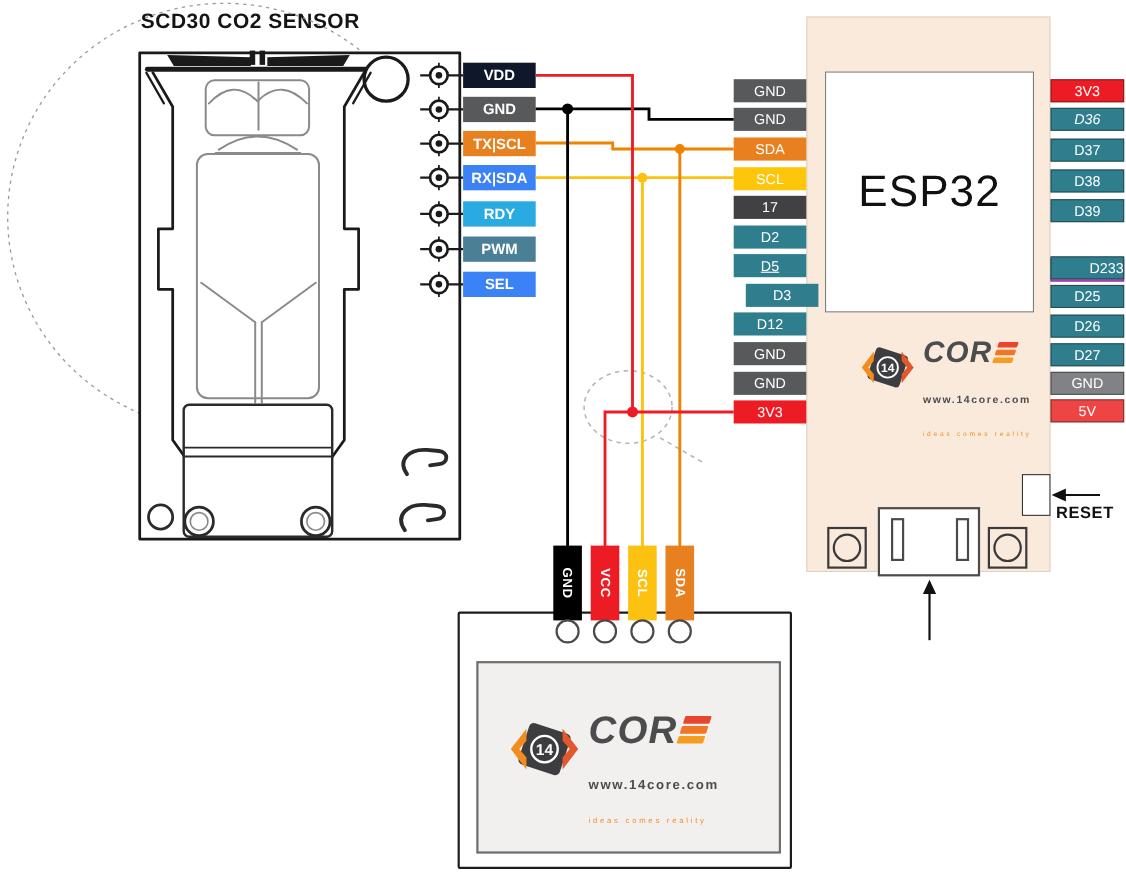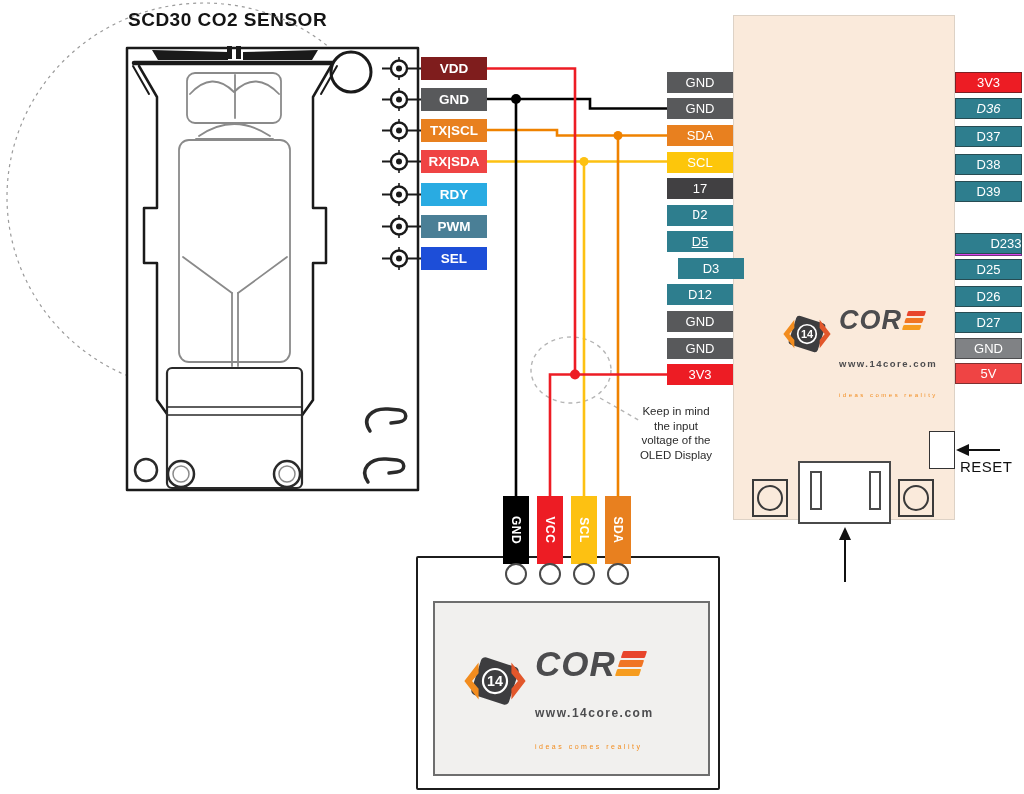--- a/index.html
+++ b/index.html
@@ -19,21 +19,21 @@
   
   .board { position:absolute; left:733px; top:15px; width:222px; height:505px; background:#faeadb; border:1px solid #ddd2c6; }
   .esp-box { position:absolute; left:16px; top:49px; width:190px; height:219px; background:#fff; border:1.5px solid #7e7e7e; display:flex; align-items:center; justify-content:center; }
   .esp-label { font-size:40px; color:#101010; letter-spacing:1px; }
   .reset-btn { position:absolute; left:195px; top:415px; width:26px; height:38px; background:#fff; border:1.5px solid #333; }
   .btn-sq { position:absolute; width:36px; height:38px; border:2px solid #3a3a3a; display:flex; align-items:center; justify-content:center; }
   .btn-sq i { display:block; width:26px; height:26px; border:2px solid #3a3a3a; border-radius:50%; }
   .usb { position:absolute; left:64px; top:445px; width:93px; height:63px; background:#fff; border:2px solid #4a4a4a; }
   .usb i { position:absolute; top:8px; width:12px; height:39px; border:2px solid #4a4a4a; background:#fff; }
   .usb i.p1 { left:10px; } .usb i.p2 { left:69px; }
-  .reset-label { position:absolute; left:960px; top:458px; font-size:15px; font-weight:400; letter-spacing:.5px; color:#111; }
+  .reset-label { position:absolute; left:960px; top:458px; font-size:15px; font-weight:700; letter-spacing:.5px; color:#111; }
 
   
   .oled { position:absolute; left:416px; top:556px; width:304px; height:234px; background:#fff; border:2.5px solid #1c1c1c; border-radius:2px; }
   .oled-screen { position:absolute; left:15px; top:43px; width:277px; height:175px; background:#f1f0ee; border:2px solid #6e6e6e; }
 
   
   .note { position:absolute; left:612px; top:404px; width:128px; text-align:center; font-size:11.5px; line-height:14.5px; color:#2b2b2b; }
 
   
   .logo { position:absolute; display:flex; align-items:flex-start; gap:5px; }
@@ -149,20 +149,23 @@
       <g>
         <line x1="382" y1="258.5" x2="421" y2="258.5" stroke-width="2"></line>
           <line x1="399" y1="247" x2="399" y2="270" stroke-width="1.6"></line>
         <circle cx="399" cy="258.5" r="8" fill="#fff" stroke-width="2.4"></circle>
           <circle cx="399" cy="258.5" r="3" fill="#1a1a1a" stroke="none"></circle>
       </g>
     </g>
   </svg>
 
   <div class="board">
+    <div class="esp-box">
+      <span class="esp-label">ESP32</span>
+    </div>
     <div class="logo logo-sm" style="left:46px; top:291px;">
       <span class="logo-icon">
         <svg viewBox="0 0 64 64">
           <rect x="14" y="14" width="36" height="36" rx="4" fill="#3d3d3f" transform="rotate(18 32 32)"></rect>
           <path d="M4,32 L17,15 L17,25 L11,32 L17,39 L17,49 Z" fill="#f28c1e"></path>
           <path d="M60,32 L47,15 L47,25 L53,32 L47,39 L47,49 Z" fill="#e2572b"></path>
           <circle cx="32" cy="32" r="11" fill="none" stroke="#fff" stroke-width="2"></circle>
           <text x="32" y="37" text-anchor="middle" font-size="13" font-weight="bold" fill="#fff">14</text>
         </svg>
       </span>
@@ -186,34 +189,34 @@
     <div class="btn-sq" style="left:164px; top:463px;">
         <i></i>
       </div>
     <div class="usb">
         <i class="p1"></i>
         <i class="p2"></i>
       </div>
   </div>
   <div class="reset-label">RESET</div>
 
-  <div class="pin sensor-pin" style="top: 57px; background-color: #7f1d1d;">VDD</div>
+  <div class="pin sensor-pin" style="top: 57px; background-color: #0f172a;">VDD</div>
   <div class="pin sensor-pin" style="top: 88px; background-color: rgb(88, 89, 91);">GND</div>
   <div class="pin sensor-pin" style="top: 119px; background-color: rgb(232, 128, 31);">TX|SCL</div>
-  <div class="pin sensor-pin" style="top: 150px; background-color: #ef4444;">RX|SDA</div>
+  <div class="pin sensor-pin" style="top: 150px; background-color: #3b82f6;">RX|SDA</div>
   <div class="pin sensor-pin" style="top: 183px; background-color: rgb(41, 171, 226);">RDY</div>
   <div class="pin sensor-pin" style="top: 215px; background-color: rgb(74, 127, 150);">PWM</div>
-  <div class="pin sensor-pin" style="top: 247px; background-color: #1d4ed8;">SEL</div>
+  <div class="pin sensor-pin" style="top: 247px; background-color: #3b82f6;">SEL</div>
 
   <div class="pin l-pin" style="top: 72px; background-color: rgb(88, 89, 91);">GND</div>
   <div class="pin l-pin" style="top: 98px; background-color: rgb(88, 89, 91);">GND</div>
   <div class="pin l-pin" style="top: 125px; background-color: rgb(232, 128, 31);">SDA</div>
   <div class="pin l-pin" style="top: 152px; background-color: rgb(253, 198, 11);">SCL</div>
   <div class="pin l-pin" style="top: 178px; background-color: rgb(65, 64, 66);">17</div>
-  <div class="pin l-pin" style="top: 205px; background-color: rgb(46, 126, 142); font-family: Liberation Mono, monospace;">D2</div>
+  <div class="pin l-pin" style="top: 205px; background-color: rgb(46, 126, 142);">D2</div>
   <div class="pin l-pin" style="top: 231px; background-color: rgb(46, 126, 142); text-decoration: underline;">D5</div>
   <div class="pin l-pin" style="top: 258px; background-color: rgb(46, 126, 142); margin-left: 11px;">D3</div>
   <div class="pin l-pin" style="top: 284px; background-color: rgb(46, 126, 142);">D12</div>
   <div class="pin l-pin" style="top: 311px; background-color: rgb(88, 89, 91);">GND</div>
   <div class="pin l-pin" style="top: 338px; background-color: rgb(88, 89, 91);">GND</div>
   <div class="pin l-pin" style="top: 364px; background-color: rgb(237, 28, 36);">3V3</div>
 
   <div class="pin r-pin" style="top: 72px; background-color: rgb(237, 28, 36);">3V3</div>
   <div class="pin r-pin" style="top: 98px; background-color: rgb(46, 126, 142); font-style: italic;">D36</div>
   <div class="pin r-pin" style="top: 126px; background-color: rgb(46, 126, 142);">D37</div>
@@ -260,26 +263,20 @@
   <div class="oled-pin" style="left: 537px; background-color: rgb(237, 28, 36);">
       <span>VCC</span>
     </div>
   <div class="oled-pin" style="left: 571px; background-color: rgb(253, 193, 18);">
       <span>SCL</span>
     </div>
   <div class="oled-pin" style="left: 605px; background-color: rgb(232, 128, 31);">
       <span>SDA</span>
     </div>
 
-  <div class="note">
-    <div>Keep in mind</div>
-    <div>the input</div>
-    <div>voltage of the</div>
-    <div>OLED Display</div>
-  </div>
 
   <svg class="svg-layer" viewBox="0 0 1024 794">
 
     <ellipse cx="571" cy="370" rx="40" ry="33" fill="none" stroke="#b5b5b5" stroke-width="1.4" stroke-dasharray="4,4"></ellipse>
     <line x1="600" y1="398" x2="640" y2="421" stroke="#b5b5b5" stroke-width="1.4" stroke-dasharray="4,4"></line>
 
     <g fill="none" stroke-width="2.6" stroke-linejoin="miter">
 
       <path d="M487,161.5 L667,161.5" style="stroke: rgb(253, 193, 18);"></path>
       <path d="M584,161.5 L584,497" style="stroke: rgb(253, 193, 18);"></path>

